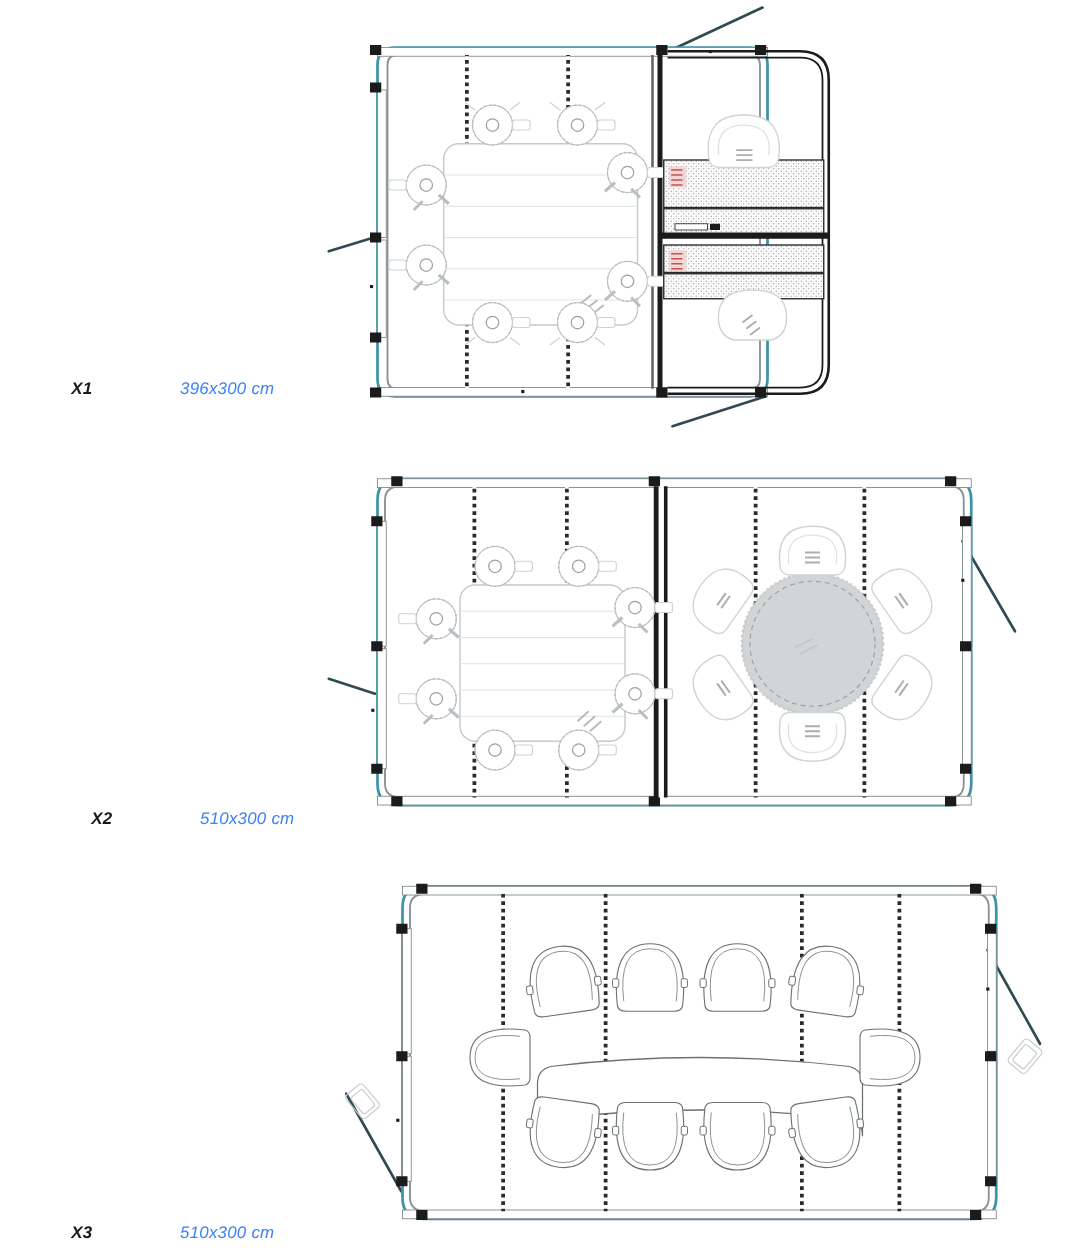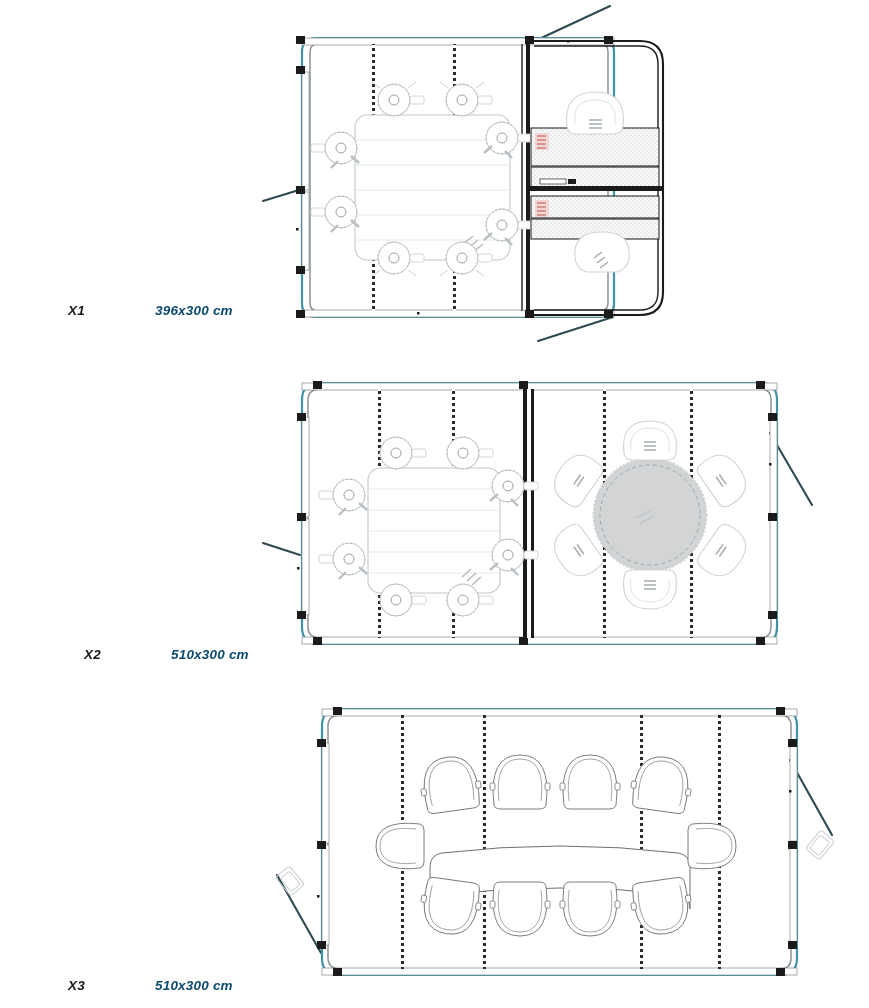--- a/index.html
+++ b/index.html
@@ -20,43 +20,43 @@
     width: 869px;
     height: 1008px;
   }
   .plan-block {
     position: absolute;
     left: 0;
     width: 869px;
   }
   .label-row {
     position: absolute;
-    left: 16px;
+    left: 5px;
     width: 300px;
     height: 24px;
     display: flex;
     align-items: center;
   }
   .label-code {
     position: absolute;
     left: 52px;
     font-size: 13.5px;
     font-weight: bold;
     font-style: italic;
     color: #1a1a1a;
     letter-spacing: 0.2px;
     white-space: nowrap;
   }
   .label-dims {
     position: absolute;
     left: 139px;
     font-size: 13.5px;
-    font-weight: bold;
+    font-weight: normal;
     font-style: italic;
-    color: #0c4a6e;
+    color: #3b82f6;
     letter-spacing: 0.2px;
     white-space: nowrap;
   }
   svg { display: block; }
 </style>
 </head>
 <body>
 
 <div id="sheet">
 

